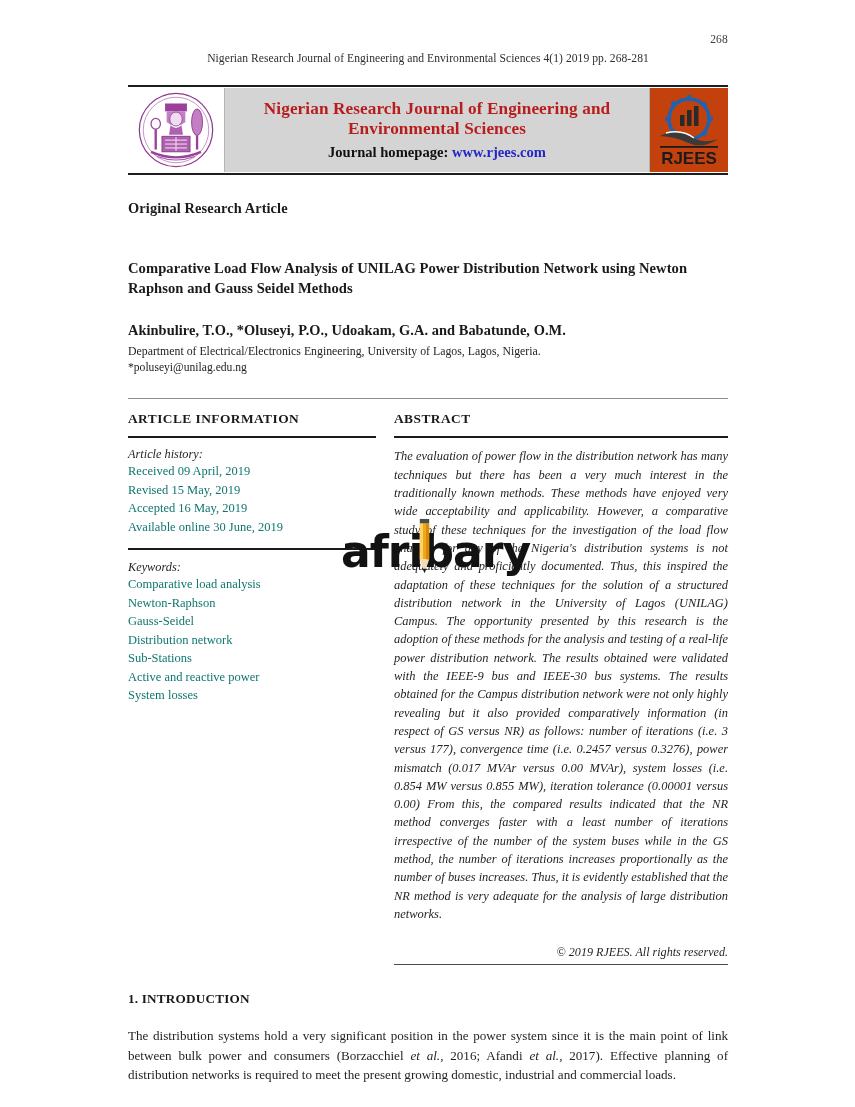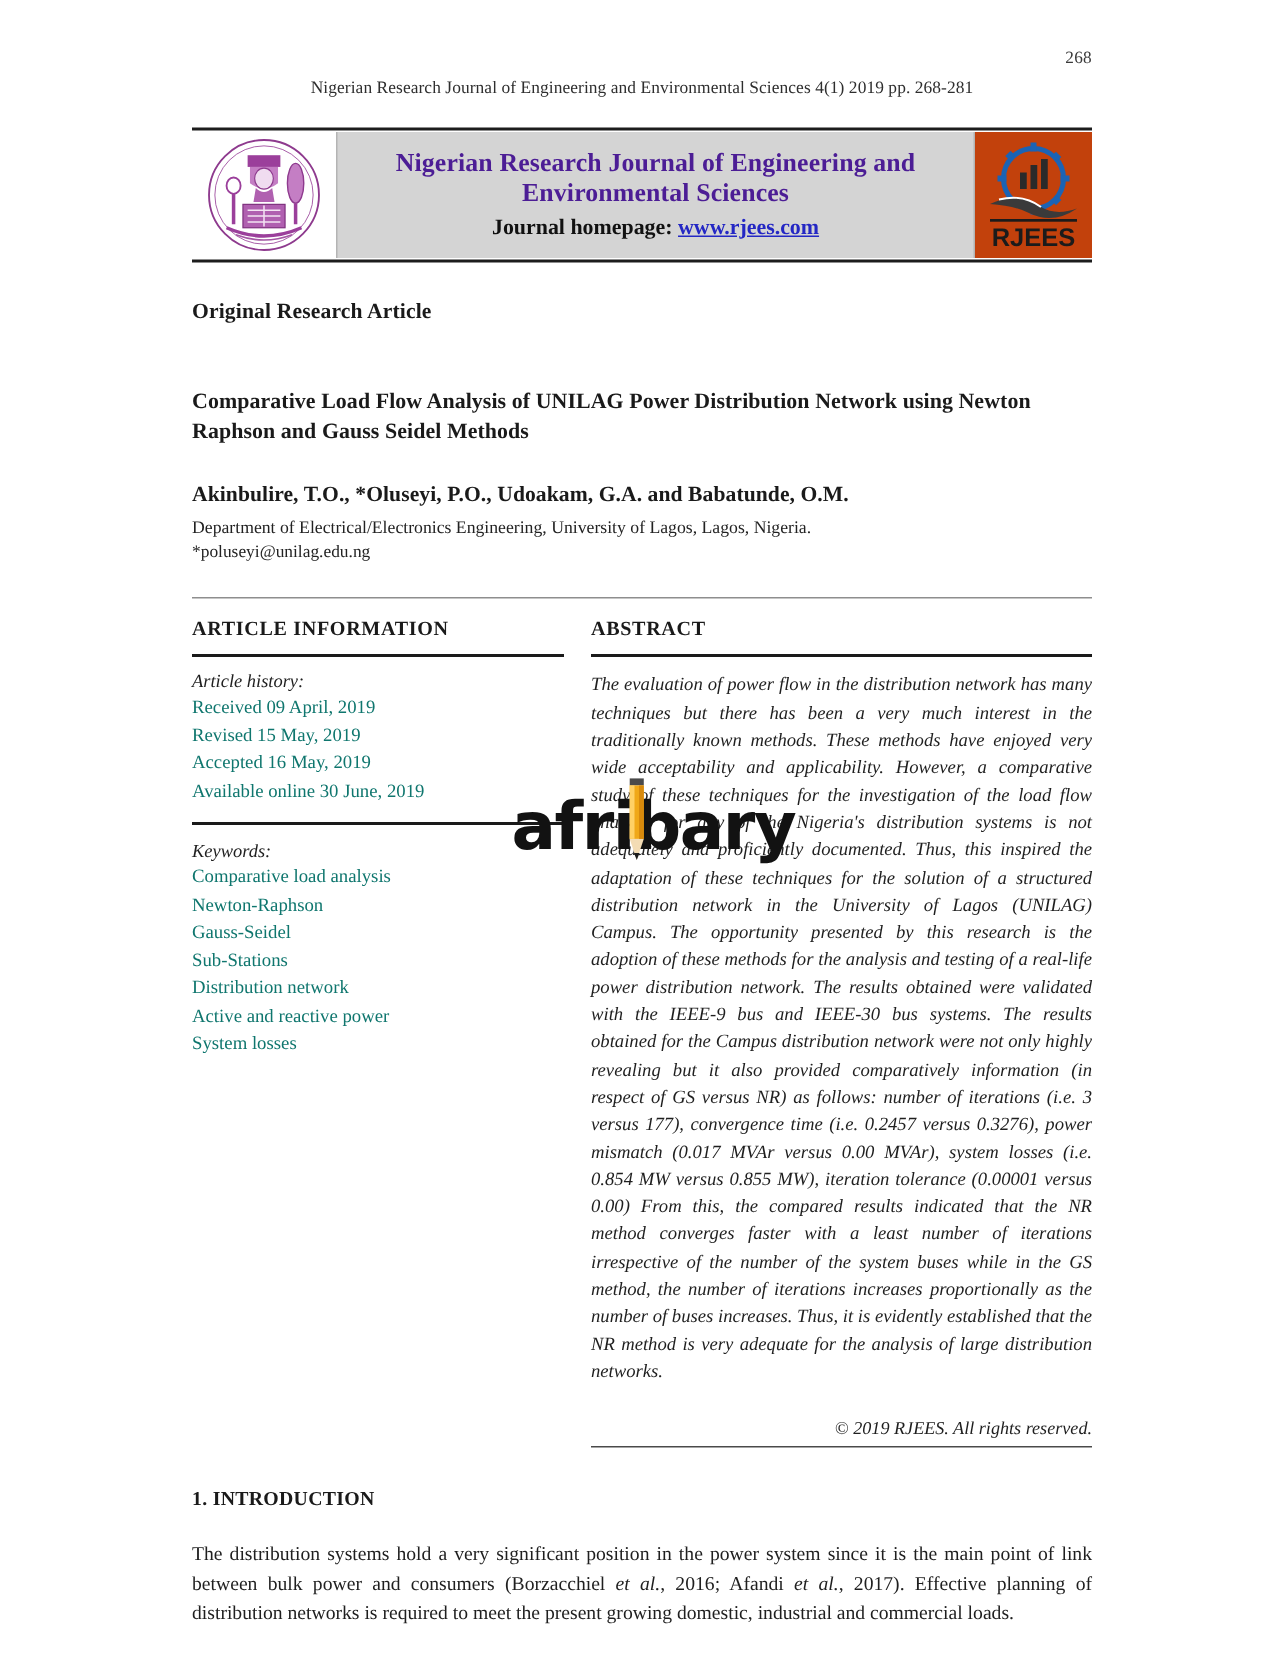--- a/index.html
+++ b/index.html
@@ -76,33 +76,32 @@
     border-left: 1px solid #b4b4b4;
     border-right: 1px solid #b4b4b4;
     padding: 0 6px;
   }
   .banner-mid .jt {
     font-family: "Liberation Serif", serif;
     font-weight: bold;
     font-size: 17.2px;
     line-height: 1.18;
     text-align: center;
-    color: #4c1d95;
+    color: #b91c1c;
     letter-spacing: 0.1px;
   }
   .banner-mid .jhome {
     font-weight: bold;
     font-size: 14.6px;
     margin-top: 5px;
     color: #111;
     white-space: nowrap;
   }
   .banner-mid .jhome .url {
     color: #2427c4;
-    text-decoration: underline;
   }
   .logo-cell {
     width: 78px;
     flex: none;
     display: flex;
     align-items: center;
     justify-content: center;
     background: #c2410c;
   }
   .rjees {
@@ -347,22 +346,22 @@
             <li>Accepted 16 May, 2019</li>
             <li>Available online 30 June, 2019</li>
           </ul>
         </div>
         <div class="kw">
           <div class="sub-label">Keywords:</div>
           <ul class="kw-list">
             <li>Comparative load analysis</li>
             <li>Newton-Raphson</li>
             <li>Gauss-Seidel</li>
+            <li>Distribution network</li>
             <li>Sub-Stations</li>
-            <li>Distribution network</li>
             <li>Active and reactive power</li>
             <li>System losses</li>
           </ul>
         </div>
       </div>
       <div class="col-right">
         <div class="col-head rule-hard">ABSTRACT</div>
         <div class="abs-body">
           <p>The evaluation of power flow in the distribution network has many techniques but there has been a very much interest in the traditionally known methods. These methods have enjoyed very wide acceptability and applicability. However, a comparative study of these techniques for the investigation of the load flow analysis for any of the Nigeria's distribution systems is not adequately and proficiently documented. Thus, this inspired the adaptation of these techniques for the solution of a structured distribution network in the University of Lagos (UNILAG) Campus. The opportunity presented by this research is the adoption of these methods for the analysis and testing of a real-life power distribution network. The results obtained were validated with the IEEE-9 bus and IEEE-30 bus systems. The results obtained for the Campus distribution network were not only highly revealing but it also provided comparatively information (in respect of GS versus NR) as follows: number of iterations (i.e. 3 versus 177), convergence time (i.e. 0.2457 versus 0.3276), power mismatch (0.017 MVAr versus 0.00 MVAr), system losses (i.e. 0.854 MW versus 0.855 MW), iteration tolerance (0.00001 versus 0.00) From this, the compared results indicated that the NR method converges faster with a least number of iterations irrespective of the number of the system buses while in the GS method, the number of iterations increases proportionally as the number of buses increases. Thus, it is evidently established that the NR method is very adequate for the analysis of large distribution networks.</p>
         </div>

